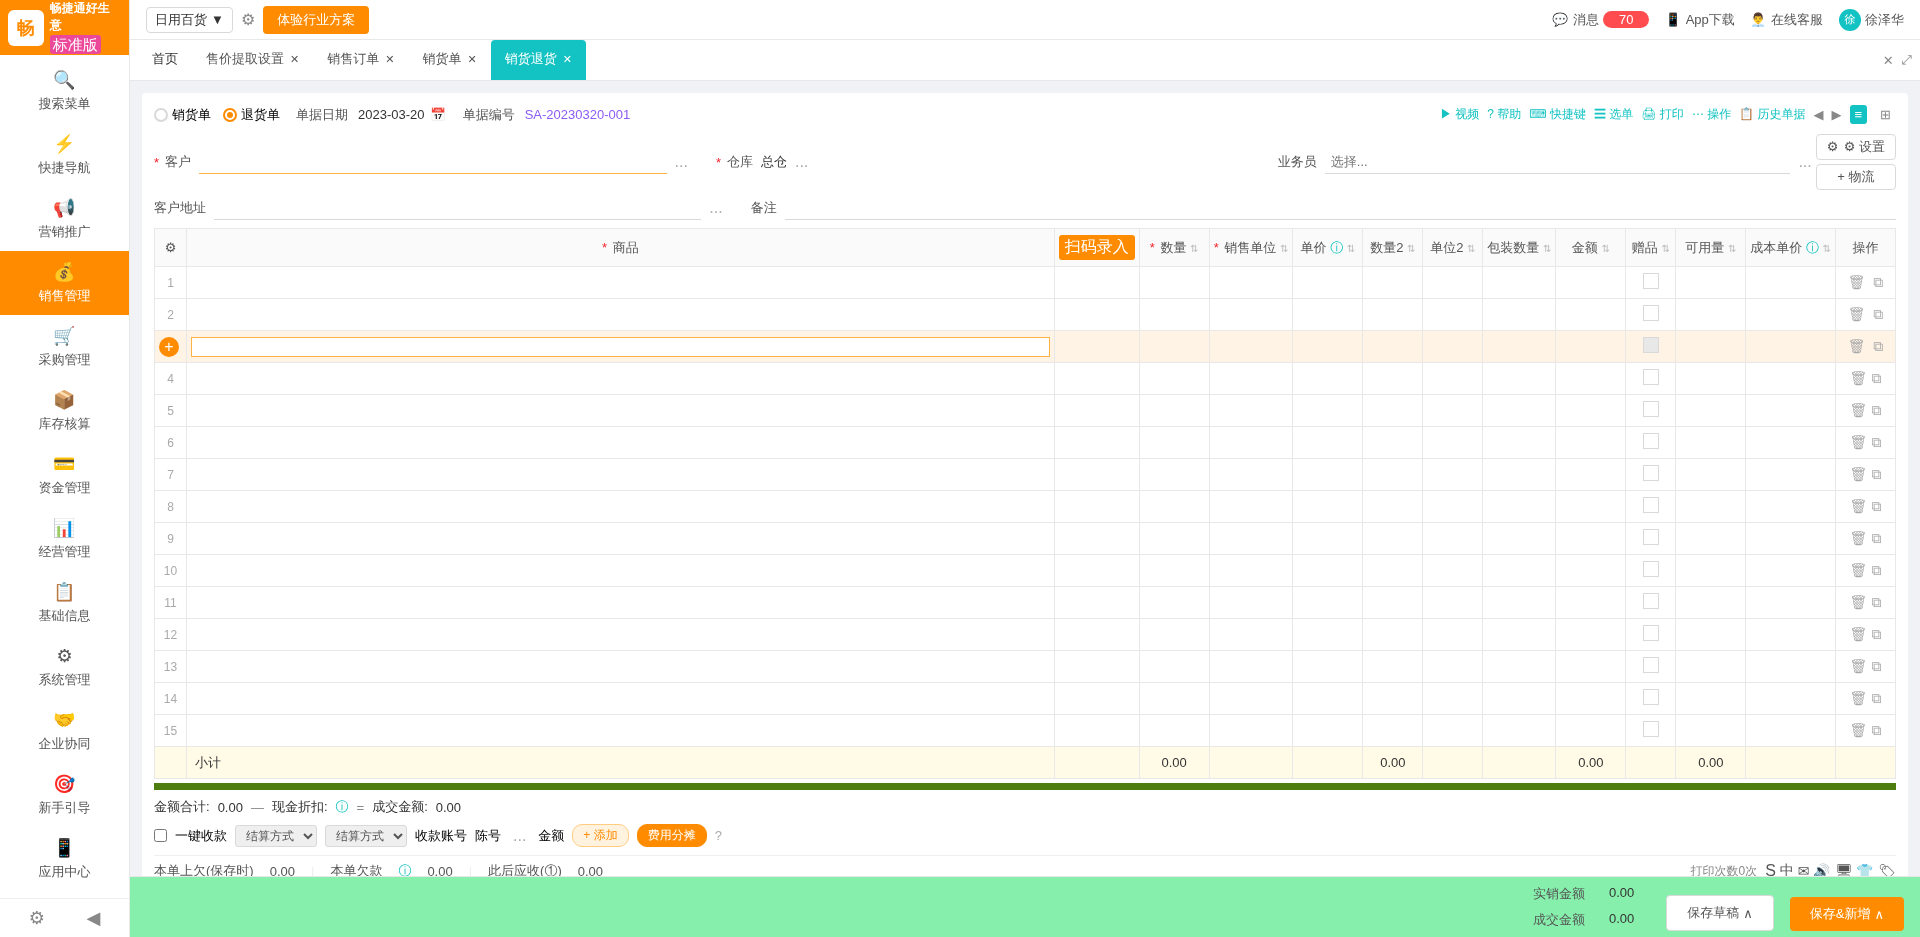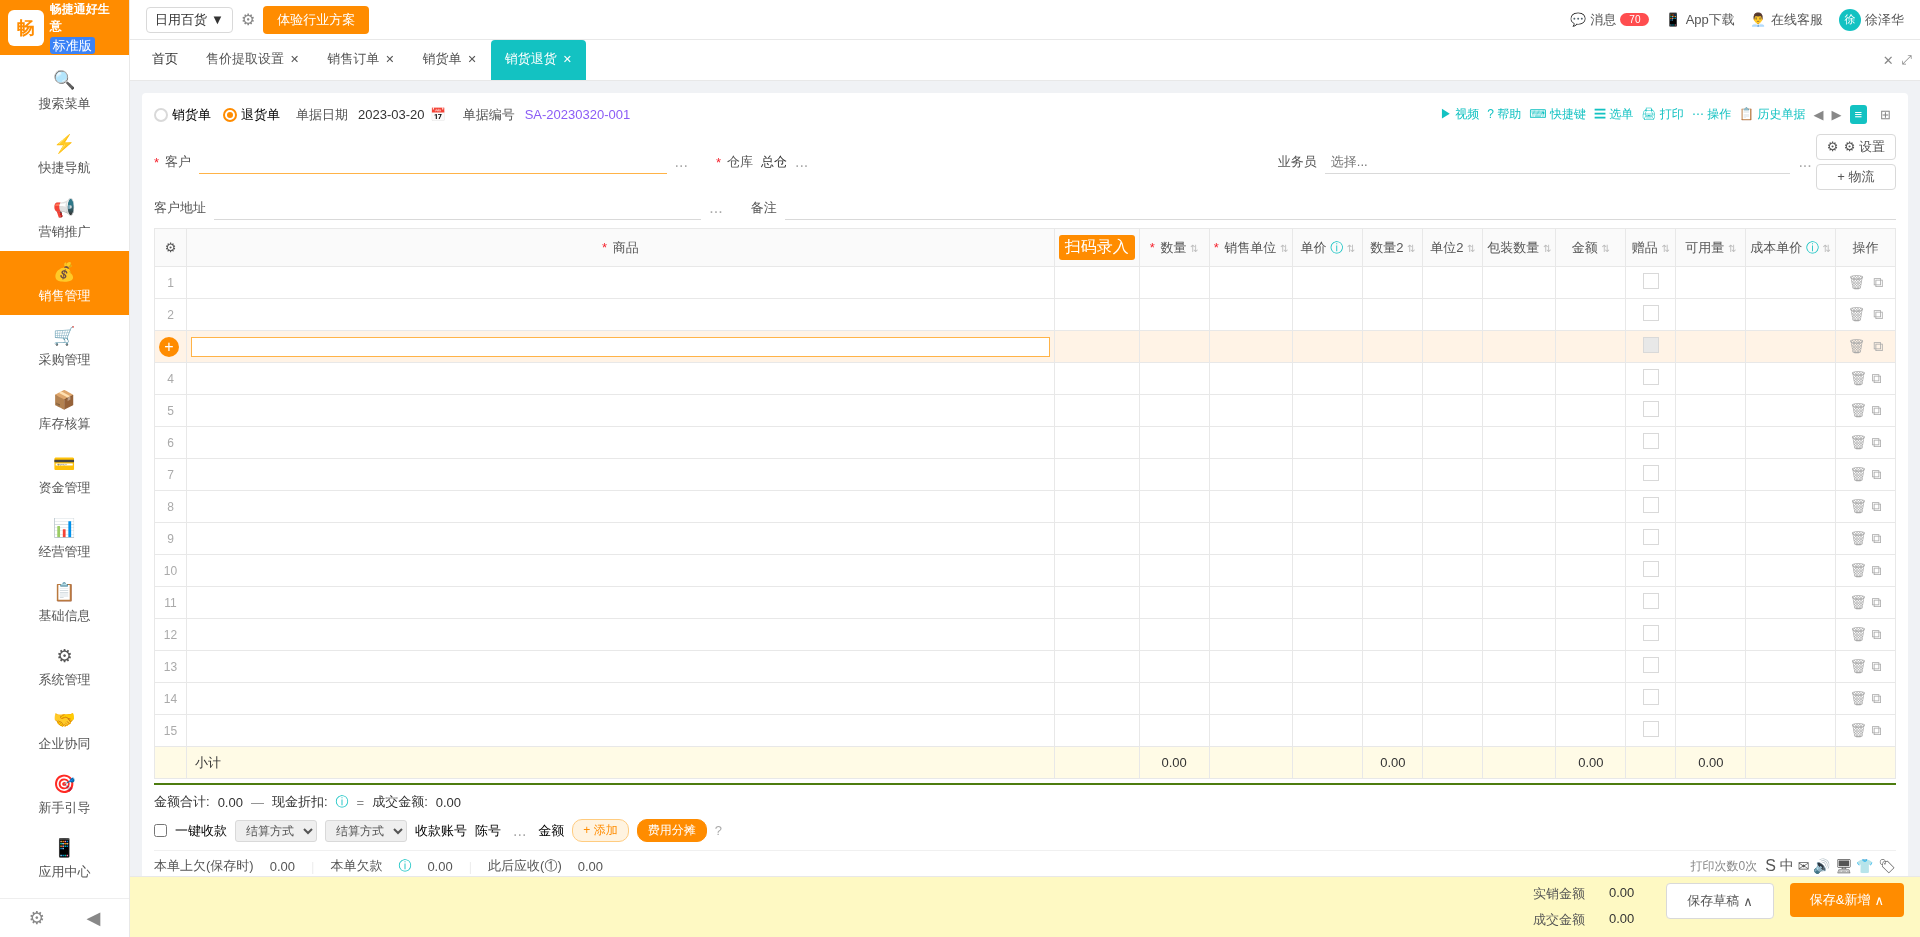--- a/index.html
+++ b/index.html
@@ -2,40 +2,40 @@
 <html><head>
   <meta charset="utf-8">
   <style>
     * { box-sizing: border-box; margin: 0; padding: 0; font-family: 'Microsoft YaHei', Arial, sans-serif; font-size: 13px; }
     body { background: #f0f2f5; display: flex; height: 937px; overflow: hidden; }
 
     
     .sidebar { width: 130px; background: #fff; display: flex; flex-direction: column; border-right: 1px solid #e8e8e8; flex-shrink: 0; }
     .sidebar-logo { background: #ff8c00; padding: 10px 8px; display: flex; align-items: center; gap: 6px; height: 55px; }
     .sidebar-logo-icon { width: 36px; height: 36px; background: #fff; border-radius: 6px; display: flex; align-items: center; justify-content: center; font-size: 18px; color: #ff8c00; font-weight: bold; }
-    .sidebar-logo-badge { background: #3b82f6; color: #fff; font-size: 13px; border-radius: 3px; padding: 1px 3px; }
+    .sidebar-logo-badge { background: #ec4899; color: #fff; font-size: 15px; border-radius: 3px; padding: 1px 3px; }
     .sidebar-menu { flex: 1; overflow-y: auto; padding: 4px 0; }
     .sidebar-item { display: flex; flex-direction: column; align-items: center; padding: 10px 6px; cursor: pointer; color: #555; gap: 4px; font-size: 12px; }
     .sidebar-item.active { background: #ff8c00; color: #fff; }
     .sidebar-item .icon { font-size: 18px; }
     .sidebar-bottom { display: flex; align-items: center; justify-content: space-around; padding: 8px; border-top: 1px solid #eee; }
     .sidebar-bottom-btn { font-size: 18px; cursor: pointer; color: #888; }
 
     
     .main { flex: 1; display: flex; flex-direction: column; overflow: hidden; }
 
     
     .topbar { background: #fff; height: 40px; display: flex; align-items: center; justify-content: space-between; padding: 0 16px; border-bottom: 1px solid #e8e8e8; flex-shrink: 0; }
     .topbar-left { display: flex; align-items: center; gap: 8px; }
     .topbar-select { border: 1px solid #d9d9d9; border-radius: 4px; padding: 3px 8px; font-size: 13px; color: #333; background: #fff; cursor: pointer; display: flex; align-items: center; gap: 4px; }
     .topbar-gear { color: #888; font-size: 16px; cursor: pointer; }
     .topbar-trial-btn { background: #ff8c00; color: #fff; border: none; border-radius: 4px; padding: 5px 14px; cursor: pointer; font-size: 13px; }
     .topbar-right { display: flex; align-items: center; gap: 16px; color: #555; font-size: 13px; }
     .topbar-right-item { display: flex; align-items: center; gap: 4px; cursor: pointer; }
-    .badge { background: #ff4d4f; color: #fff; border-radius: 10px; font-size: 10px; padding: 1px 9px; }
+    .badge { background: #ff4d4f; color: #fff; border-radius: 10px; font-size: 13px; padding: 1px 16px; }
 
     
     .tabbar { background: #fff; display: flex; align-items: center; border-bottom: 1px solid #e8e8e8; padding: 0 8px; flex-shrink: 0; }
     .tab { padding: 10px 14px; cursor: pointer; color: #555; border-bottom: 2px solid transparent; font-size: 13px; display: flex; align-items: center; gap: 4px; white-space: nowrap; }
     .tab.active { color: #fff; background: #13c2c2; border-radius: 4px 4px 0 0; }
     .tab-close { font-size: 11px; color: inherit; margin-left: 2px; }
     .tab-home { color: #333; }
 
     
     .content { flex: 1; overflow: auto; padding: 12px; background: #f0f2f5; }
@@ -58,21 +58,21 @@
     table tr.active-row td { background: #fff3e6; }
     .scan-btn { background: #ff8c00; color: #fff; border: none; border-radius: 3px; padding: 2px 6px; font-size: 16px; cursor: pointer; }
     .col-sort { color: #bbb; font-size: 10px; cursor: pointer; }
     .row-num { color: #aaa; font-size: 12px; }
     .add-row-btn { width: 20px; height: 20px; background: #ff8c00; color: #fff; border-radius: 50%; border: none; cursor: pointer; font-size: 16px; line-height: 20px; display: flex; align-items: center; justify-content: center; }
     .action-icon { color: #aaa; cursor: pointer; font-size: 14px; margin: 0 2px; }
     .checkbox-cell { width: 16px; height: 16px; border: 1px solid #d9d9d9; display: inline-block; cursor: pointer; }
     .subtotal-row td { background: #fffbe6; font-weight: 500; }
 
     
-    .footer-calc { display: flex; align-items: center; gap: 8px; padding: 8px 0 4px 0; font-size: 13px; color: #333; border-top: 2px solid #4d7c0f; margin-top: 4px; }
+    .footer-calc { display: flex; align-items: center; gap: 8px; padding: 8px 0 4px 0; font-size: 13px; color: #333; border-top: 7px solid #4d7c0f; margin-top: 4px; }
     .footer-calc .minus { color: #888; }
     .footer-calc .equals { color: #888; }
     .footer-calc .val { font-weight: 500; }
     .footer-pay { display: flex; align-items: center; gap: 8px; padding: 4px 0; font-size: 13px; }
     .footer-pay-btn { background: #fff3e0; border: 1px solid #ffcc80; color: #ff8c00; border-radius: 10px; padding: 2px 10px; cursor: pointer; font-size: 12px; }
     .footer-pay-btn.active { background: #ff8c00; color: #fff; border-color: #ff8c00; }
     .footer-bottom { display: flex; align-items: center; gap: 16px; padding: 6px 0; font-size: 12px; color: #555; border-top: 1px solid #f0f0f0; margin-top: 4px; }
     .footer-bottom-val { font-weight: 500; }
     .footer-bottom-right { margin-left: auto; display: flex; align-items: center; gap: 8px; }
     .print-count { color: #888; font-size: 12px; }
@@ -683,21 +683,21 @@
             <span style="cursor:pointer;font-size:14px;color:#555;">🖥</span>
             <span style="cursor:pointer;font-size:14px;color:#555;">👕</span>
             <span style="cursor:pointer;font-size:14px;color:#555;">🏷</span>
           </div>
         </div>
       </div>
 
     </div>
   </div>
 
-  <div style="display:flex;align-items:flex-start;justify-content:flex-end;background:#fef9c3;border-top:1px solid #e8e8e8;padding:6px 16px;gap:16px;flex-shrink:0;">
+  <div style="display:flex;align-items:flex-end;justify-content:flex-end;background:#86efac;border-top:1px solid #e8e8e8;padding:6px 16px;gap:16px;flex-shrink:0;">
     <div style="display:flex;flex-direction:column;justify-content:center;font-size:13px;gap:4px;margin-right:16px;">
       <div class="summary-row">
         <span class="summary-label">实销金额</span>
         <span class="summary-val">0.00</span>
       </div>
       <div class="summary-row">
         <span class="summary-label">成交金额</span>
         <span class="summary-val">0.00</span>
       </div>
     </div>

